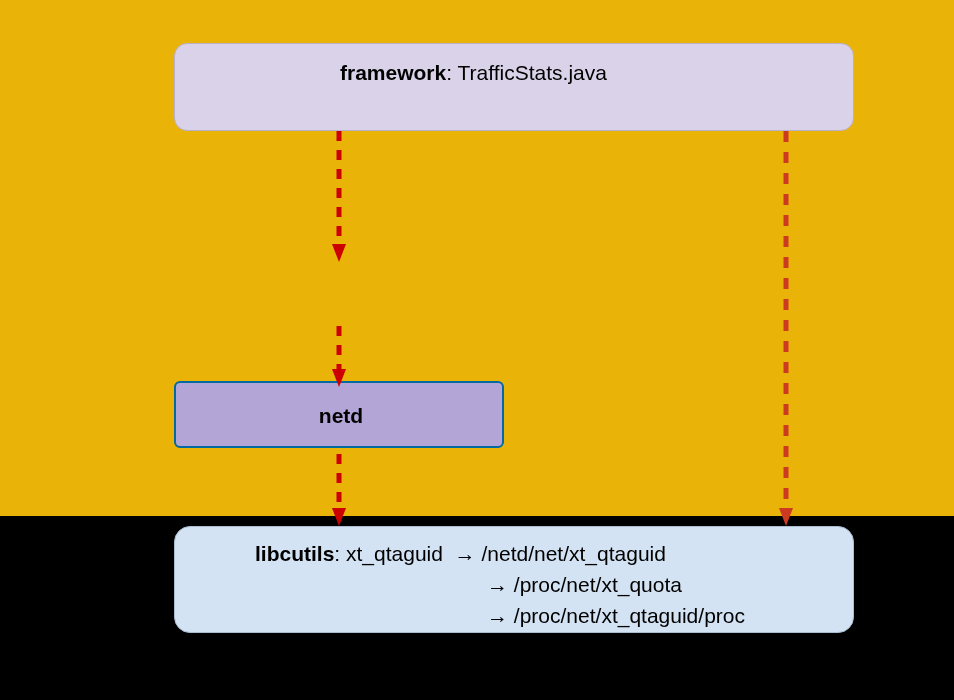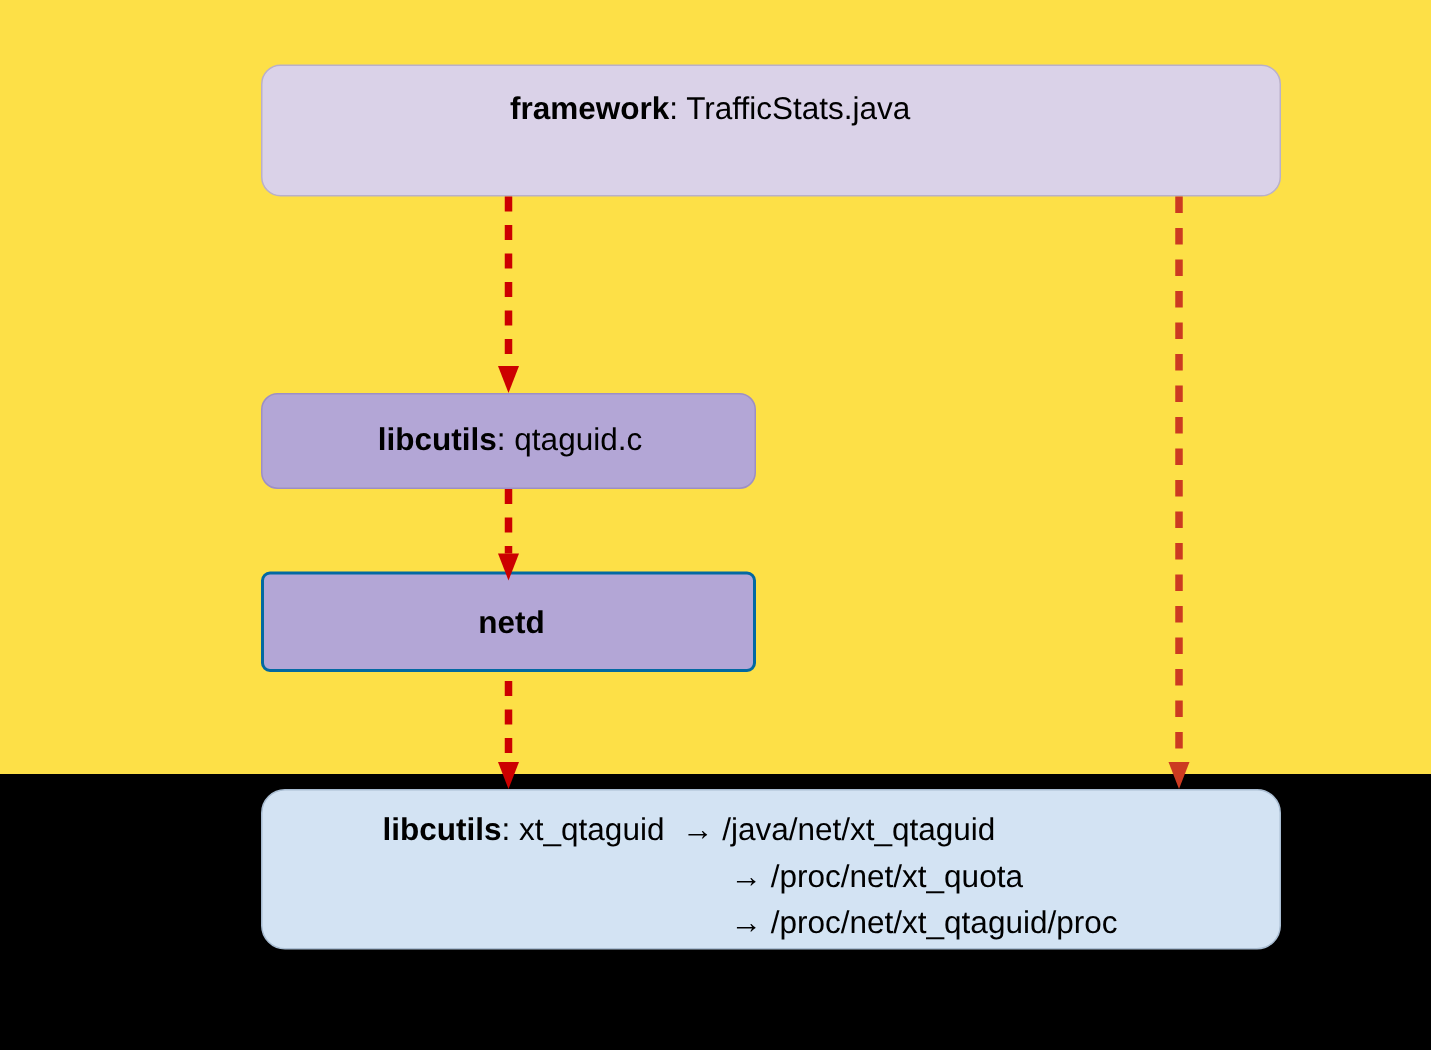--- a/index.html
+++ b/index.html
@@ -10,21 +10,21 @@
   body {
     width: 954px;
     height: 700px;
     font-family: "Liberation Sans", sans-serif;
     overflow: hidden;
   }
   #canvas {
     position: relative;
     width: 954px;
     height: 516px;
-    background: #fde047;
+    background: #eab308;
   }
   .node {
     position: absolute;
     box-sizing: border-box;
     color: #000000;
     display: block;
   }
   .node-text {
     position: absolute;
     white-space: pre;
@@ -116,30 +116,27 @@
 </style>
 </head>
 <body>
 
 <div id="canvas">
 
   <div class="node" id="node-framework">
     <div class="node-text"><span><b>framework</b><span>: </span><span>TrafficStats.java</span></span><br></div>
   </div>
 
-  <div class="node" id="node-libcutils">
-    <div class="node-text"><b>libcutils</b><span>: </span><span>qtaguid.c</span></div>
-  </div>
 
   <div class="node" id="node-netd">
     <div class="node-text"><b>netd</b></div>
   </div>
 
   <div class="node" id="node-netfilter">
-    <div class="node-text"><span><b>libcutils</b><span>: </span><span>xt_qtaguid  → /java/net/xt_qtaguid</span></span><br><span class="line2">→ /proc/net/xt_quota</span><br><span class="line3">→ /proc/net/xt_qtaguid/proc</span></div>
+    <div class="node-text"><span><b>libcutils</b><span>: </span><span>xt_qtaguid  → /netd/net/xt_qtaguid</span></span><br><span class="line2">→ /proc/net/xt_quota</span><br><span class="line3">→ /proc/net/xt_qtaguid/proc</span></div>
   </div>
 
   <svg class="arrow" style="left:0;top:0;width:954px;height:700px;position:absolute;">
     <line x1="339" y1="131" x2="339" y2="244" stroke="#cc0000" stroke-width="5" stroke-dasharray="10,9"></line>
     <polygon points="332,244 346,244 339,262" fill="#cc0000"></polygon>
   </svg>
 
   <svg class="arrow" style="left:0;top:0;width:954px;height:700px;position:absolute;">
     <line x1="339" y1="326" x2="339" y2="369" stroke="#cc0000" stroke-width="5" stroke-dasharray="10,9"></line>
     <polygon points="332,369 346,369 339,387" fill="#cc0000"></polygon>

